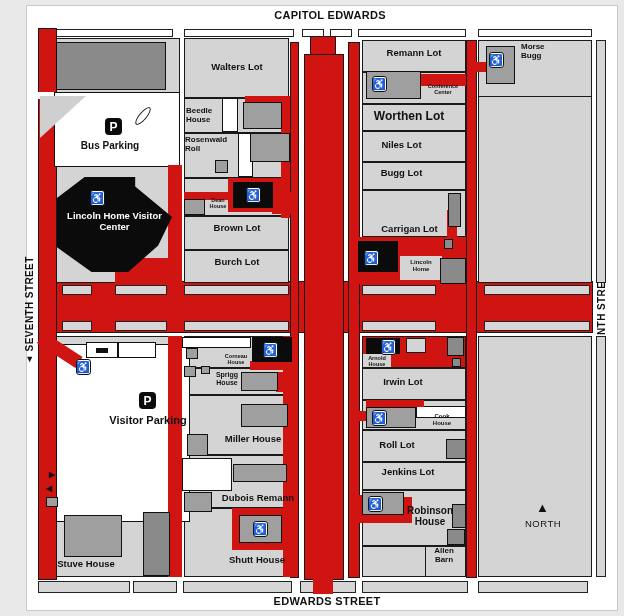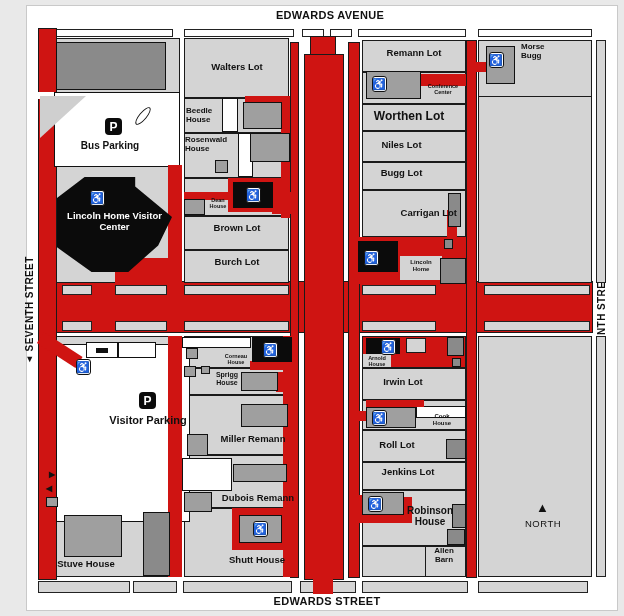--- a/index.html
+++ b/index.html
@@ -32,21 +32,21 @@
   .vtxt .arr{display:inline-block;transform:rotate(90deg);font-size:9px;margin-right:3px;}
   .glyph{color:#111;font-weight:bold;line-height:1;}
 </style>
 </head>
 <body>
 
 <div id="stage">
 
   <div class="abs page" style="left:26px;top:5px;width:592px;height:606px;"></div>
 
-  <div class="abs lbl" style="left:230px;top:9px;width:200px;font-size:11px;letter-spacing:.3px;">EDWARDS AVENUE</div>
+  <div class="abs lbl" style="left:230px;top:9px;width:200px;font-size:11px;letter-spacing:.3px;">CAPITOL EDWARDS</div>
   <div class="abs lbl" style="left:227px;top:595px;width:200px;font-size:11px;letter-spacing:.3px;">EDWARDS STREET</div>
   <div class="abs vtxt" style="left:-44px;top:303px;width:150px;height:14px;">
     <span class="arr">▼</span><span>SEVENTH STREET</span>
   </div>
   <div class="abs vtxt" style="left:538px;top:300px;width:130px;height:14px;">
     <span>NINTH STREET</span>
   </div>
 
   <div class="abs sww" style="left:40px;top:29px;width:133px;height:8px;"></div>
   <div class="abs sww" style="left:184px;top:29px;width:110px;height:8px;"></div>
@@ -235,35 +235,35 @@
     </div>
   <div class="abs glyph" style="left:536px;top:501px;font-size:13px;">▲</div>
   <div class="abs glyph" style="left:49px;top:471px;font-size:8px;">▶</div>
   <div class="abs glyph" style="left:46px;top:485px;font-size:8px;">◀</div>
 
   <div class="abs lbl" style="left:60px;top:140px;width:100px;font-size:10px;">Bus Parking</div>
   <div class="abs lbl wlbl" style="left:62px;top:211px;width:105px;font-size:9.5px;">Lincoln Home Visitor Center</div>
   <div class="abs lbl" style="left:88px;top:414px;width:120px;font-size:11px;">Visitor Parking</div>
   <div class="abs lbl" style="left:187px;top:62px;width:100px;font-size:9.5px;">Walters Lot</div>
   <div class="abs lbl left" style="left:186px;top:107px;width:40px;font-size:8px;">Beedle House</div>
-  <div class="abs lbl left" style="left:185px;top:136px;width:54px;font-size:8px;">Rosenwald House</div>
+  <div class="abs lbl left" style="left:185px;top:136px;width:54px;font-size:8px;">Rosenwald Roll</div>
   <div class="abs lbl" style="left:204px;top:197px;width:28px;font-size:5.5px;">Dean House</div>
   <div class="abs lbl" style="left:187px;top:223px;width:100px;font-size:9.5px;">Brown Lot</div>
   <div class="abs lbl" style="left:187px;top:257px;width:100px;font-size:9.5px;">Burch Lot</div>
   <div class="abs lbl" style="left:364px;top:48px;width:100px;font-size:9.5px;">Remann Lot</div>
   <div class="abs lbl" style="left:424px;top:83px;width:38px;font-size:5.5px;">Conference Center</div>
   <div class="abs lbl" style="left:362px;top:110px;width:94px;font-size:12px;">Worthen Lot</div>
   <div class="abs lbl" style="left:354px;top:140px;width:95px;font-size:9.5px;">Niles Lot</div>
   <div class="abs lbl" style="left:354px;top:168px;width:95px;font-size:9.5px;">Bugg Lot</div>
-  <div class="abs lbl" style="left:362px;top:208px;width:95px;font-size:9.5px;text-align:right;">Carrigan Lot</div>
+  <div class="abs lbl" style="left:362px;top:224px;width:95px;font-size:9.5px;">Carrigan Lot</div>
   <div class="abs lbl" style="left:402px;top:259px;width:38px;font-size:6px;">Lincoln Home</div>
   <div class="abs lbl left" style="left:521px;top:43px;width:42px;font-size:8px;">Morse Bugg</div>
   <div class="abs lbl" style="left:220px;top:353px;width:32px;font-size:5.5px;">Corneau House</div>
   <div class="abs lbl" style="left:209px;top:371px;width:36px;font-size:7px;">Sprigg House</div>
-  <div class="abs lbl" style="left:203px;top:434px;width:100px;font-size:9.5px;">Miller Remann</div>
+  <div class="abs lbl" style="left:203px;top:434px;width:100px;font-size:9.5px;">Miller House</div>
   <div class="abs lbl" style="left:208px;top:493px;width:100px;font-size:9.5px;">Dubois Remann</div>
   <div class="abs lbl" style="left:207px;top:555px;width:100px;font-size:9.5px;">Shutt House</div>
   <div class="abs lbl" style="left:46px;top:559px;width:80px;font-size:9.5px;">Stuve House</div>
   <div class="abs lbl" style="left:361px;top:355px;width:32px;font-size:5.5px;">Arnold House</div>
   <div class="abs lbl" style="left:362px;top:377px;width:82px;font-size:9.5px;">Irwin Lot</div>
   <div class="abs lbl" style="left:427px;top:413px;width:30px;font-size:6px;">Cook House</div>
   <div class="abs lbl" style="left:356px;top:440px;width:82px;font-size:9.5px;">Roll Lot</div>
   <div class="abs lbl" style="left:362px;top:467px;width:92px;font-size:9.5px;">Jenkins Lot</div>
   <div class="abs lbl" style="left:404px;top:505px;width:52px;font-size:10px;">Robinson House</div>
   <div class="abs lbl" style="left:429px;top:547px;width:30px;font-size:8px;">Allen Barn</div>

